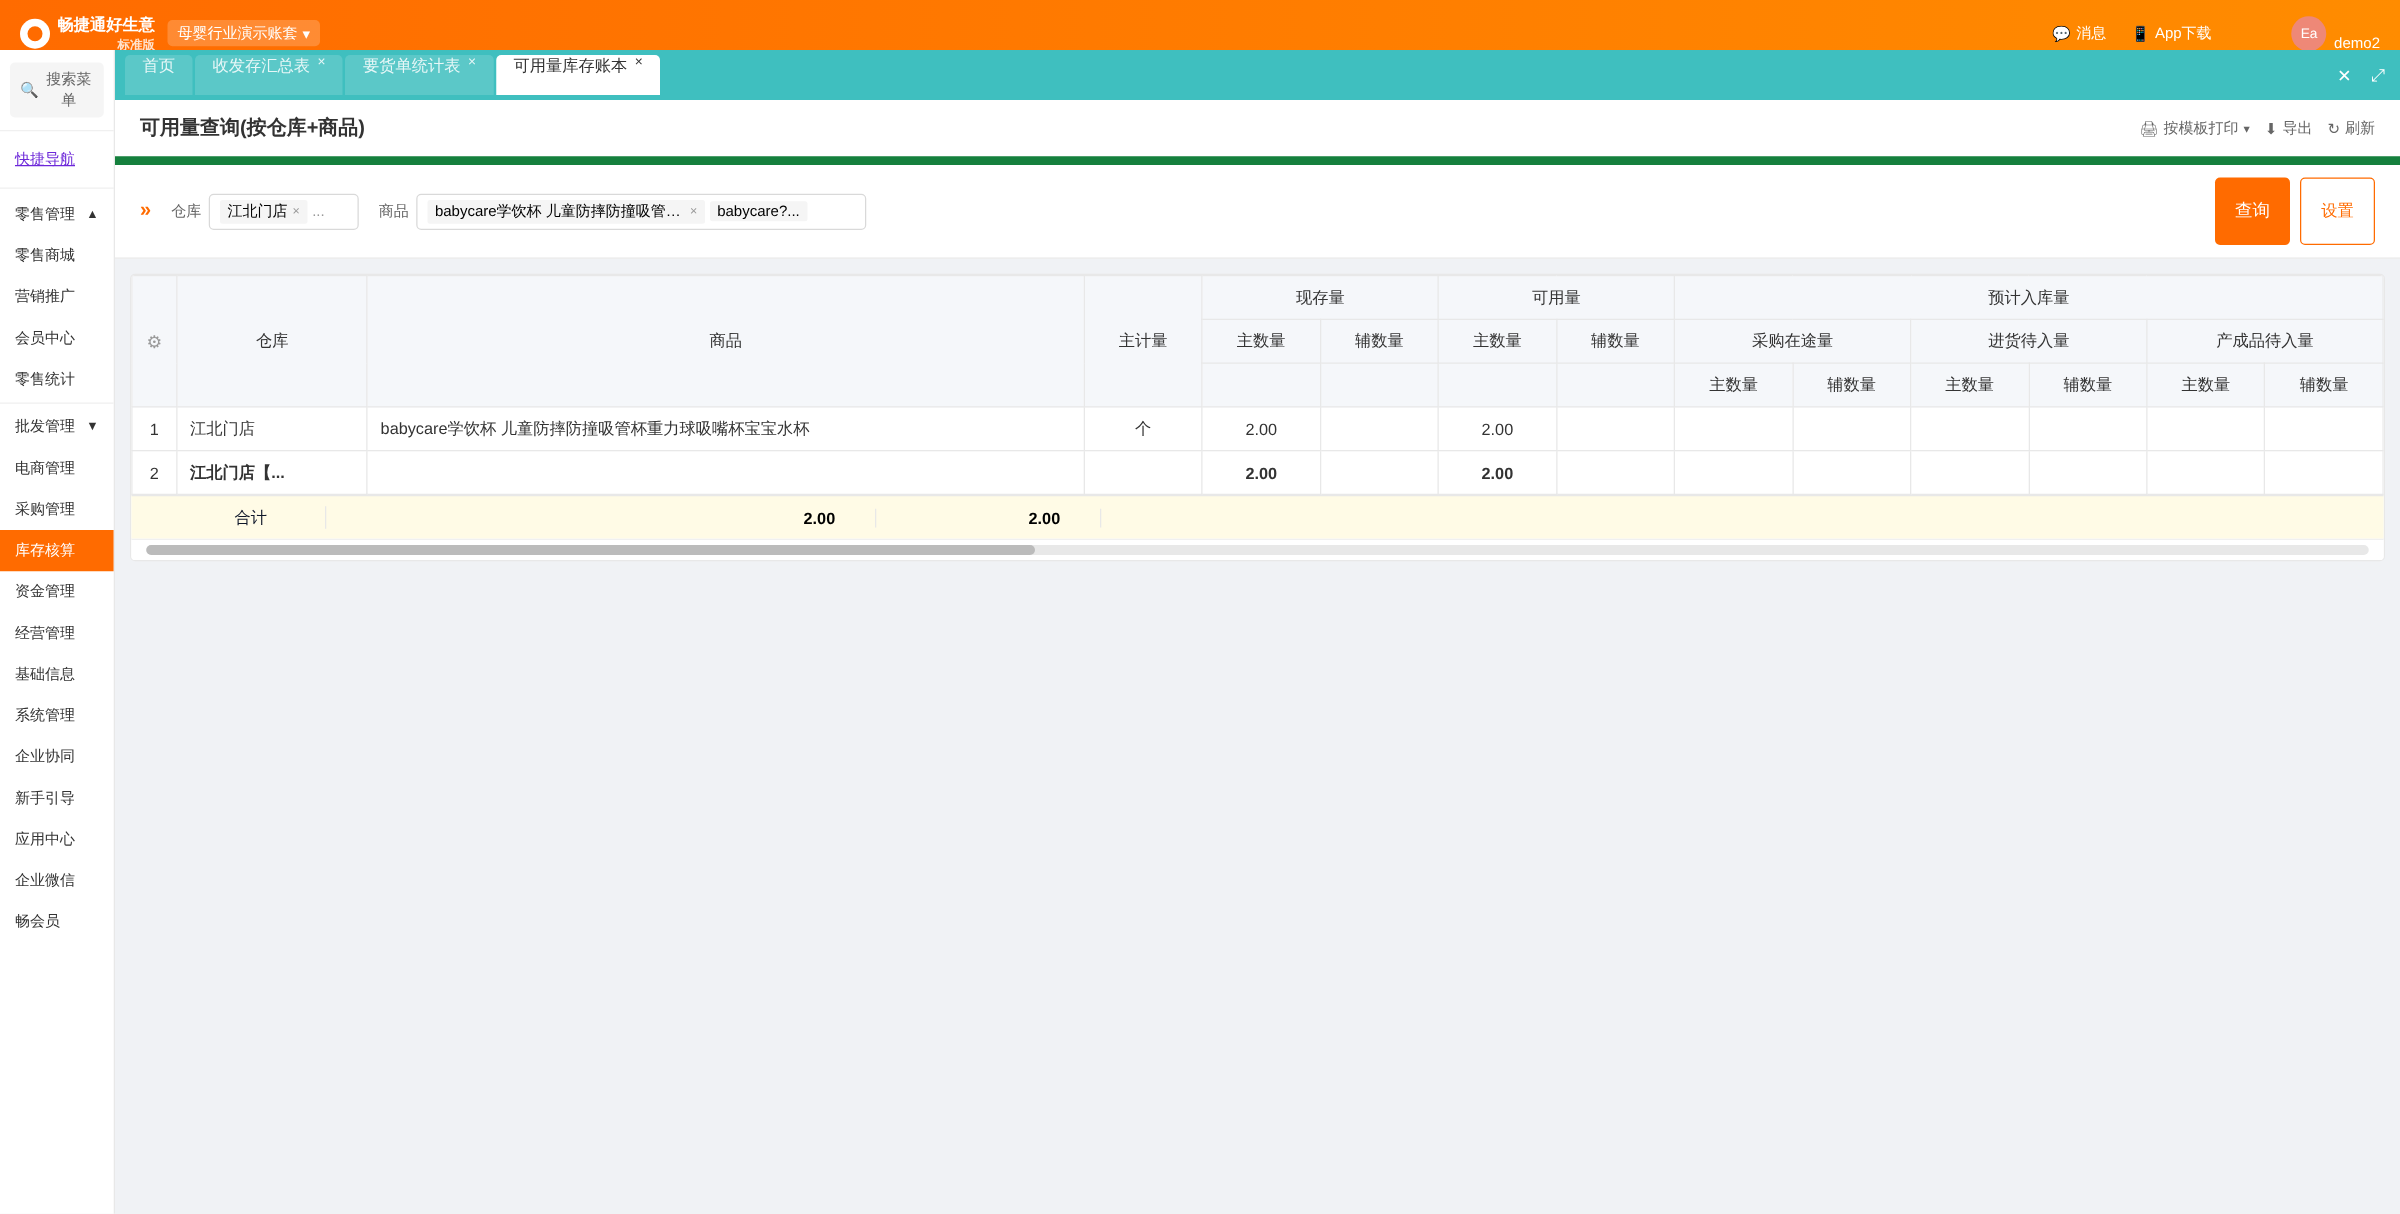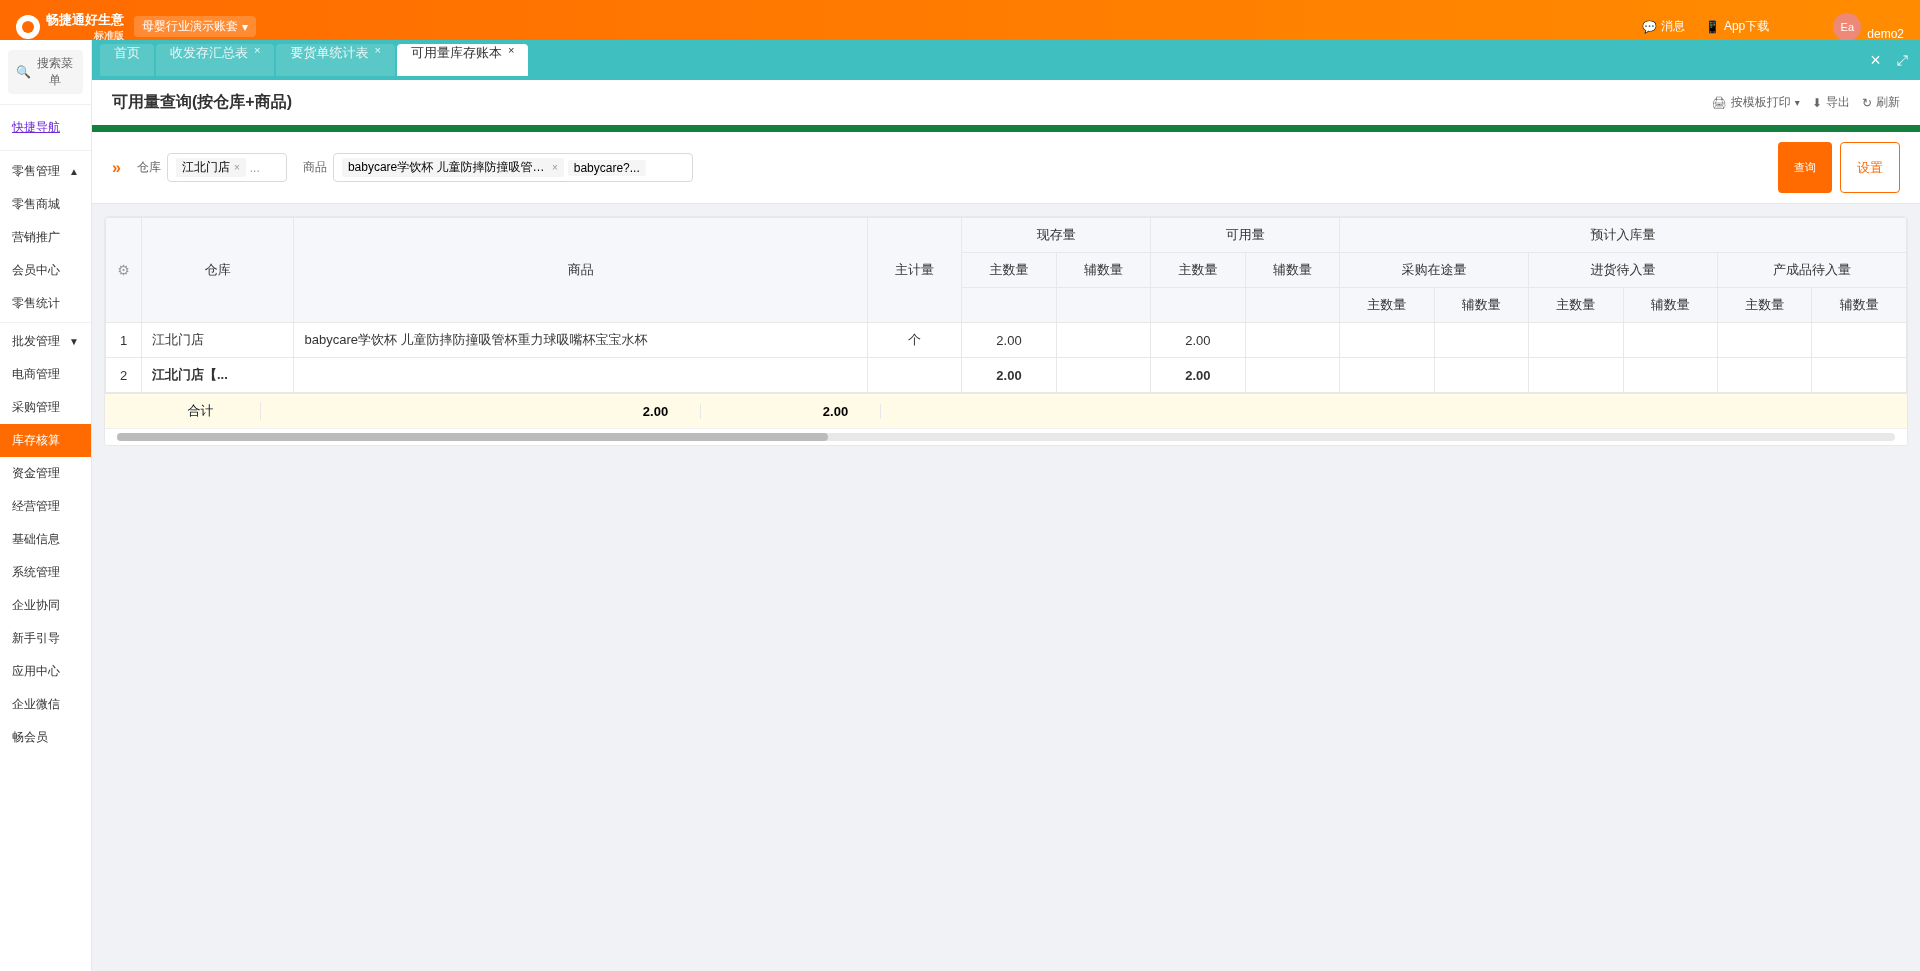--- a/index.html
+++ b/index.html
@@ -115,21 +115,21 @@
       padding: 4px 8px; font-size: 12px; background: white;
       min-width: 120px; display: flex; align-items: center; gap: 4px;
     }
     .filter-tag {
       display: inline-flex; align-items: center; gap: 4px;
       background: #f5f5f5; border-radius: 2px; padding: 1px 6px; font-size: 12px;
     }
     .filter-tag-close { cursor: pointer; color: #999; font-size: 10px; }
     .filter-more { color: #999; font-size: 12px; }
     .filter-actions { margin-left: auto; display: flex; gap: 8px; }
-    .btn-query { background: #ff6b00; color: white; border: none; border-radius: 4px; padding: 18px 16px; font-size: 11px; cursor: pointer; text-align: right; }
+    .btn-query { background: #ff6b00; color: white; border: none; border-radius: 4px; padding: 18px 16px; font-size: 14px; cursor: pointer; text-align: right; }
     .btn-settings { background: white; color: #ff6b00; border: 1px solid #ff6b00; border-radius: 4px; padding: 5px 16px; font-size: 13px; cursor: pointer; }
 
     
     .table-area {
       margin: 12px 12px;
       background: white;
       border-radius: 4px;
       overflow: hidden;
       border: 1px solid #e8e8e8;
     }

